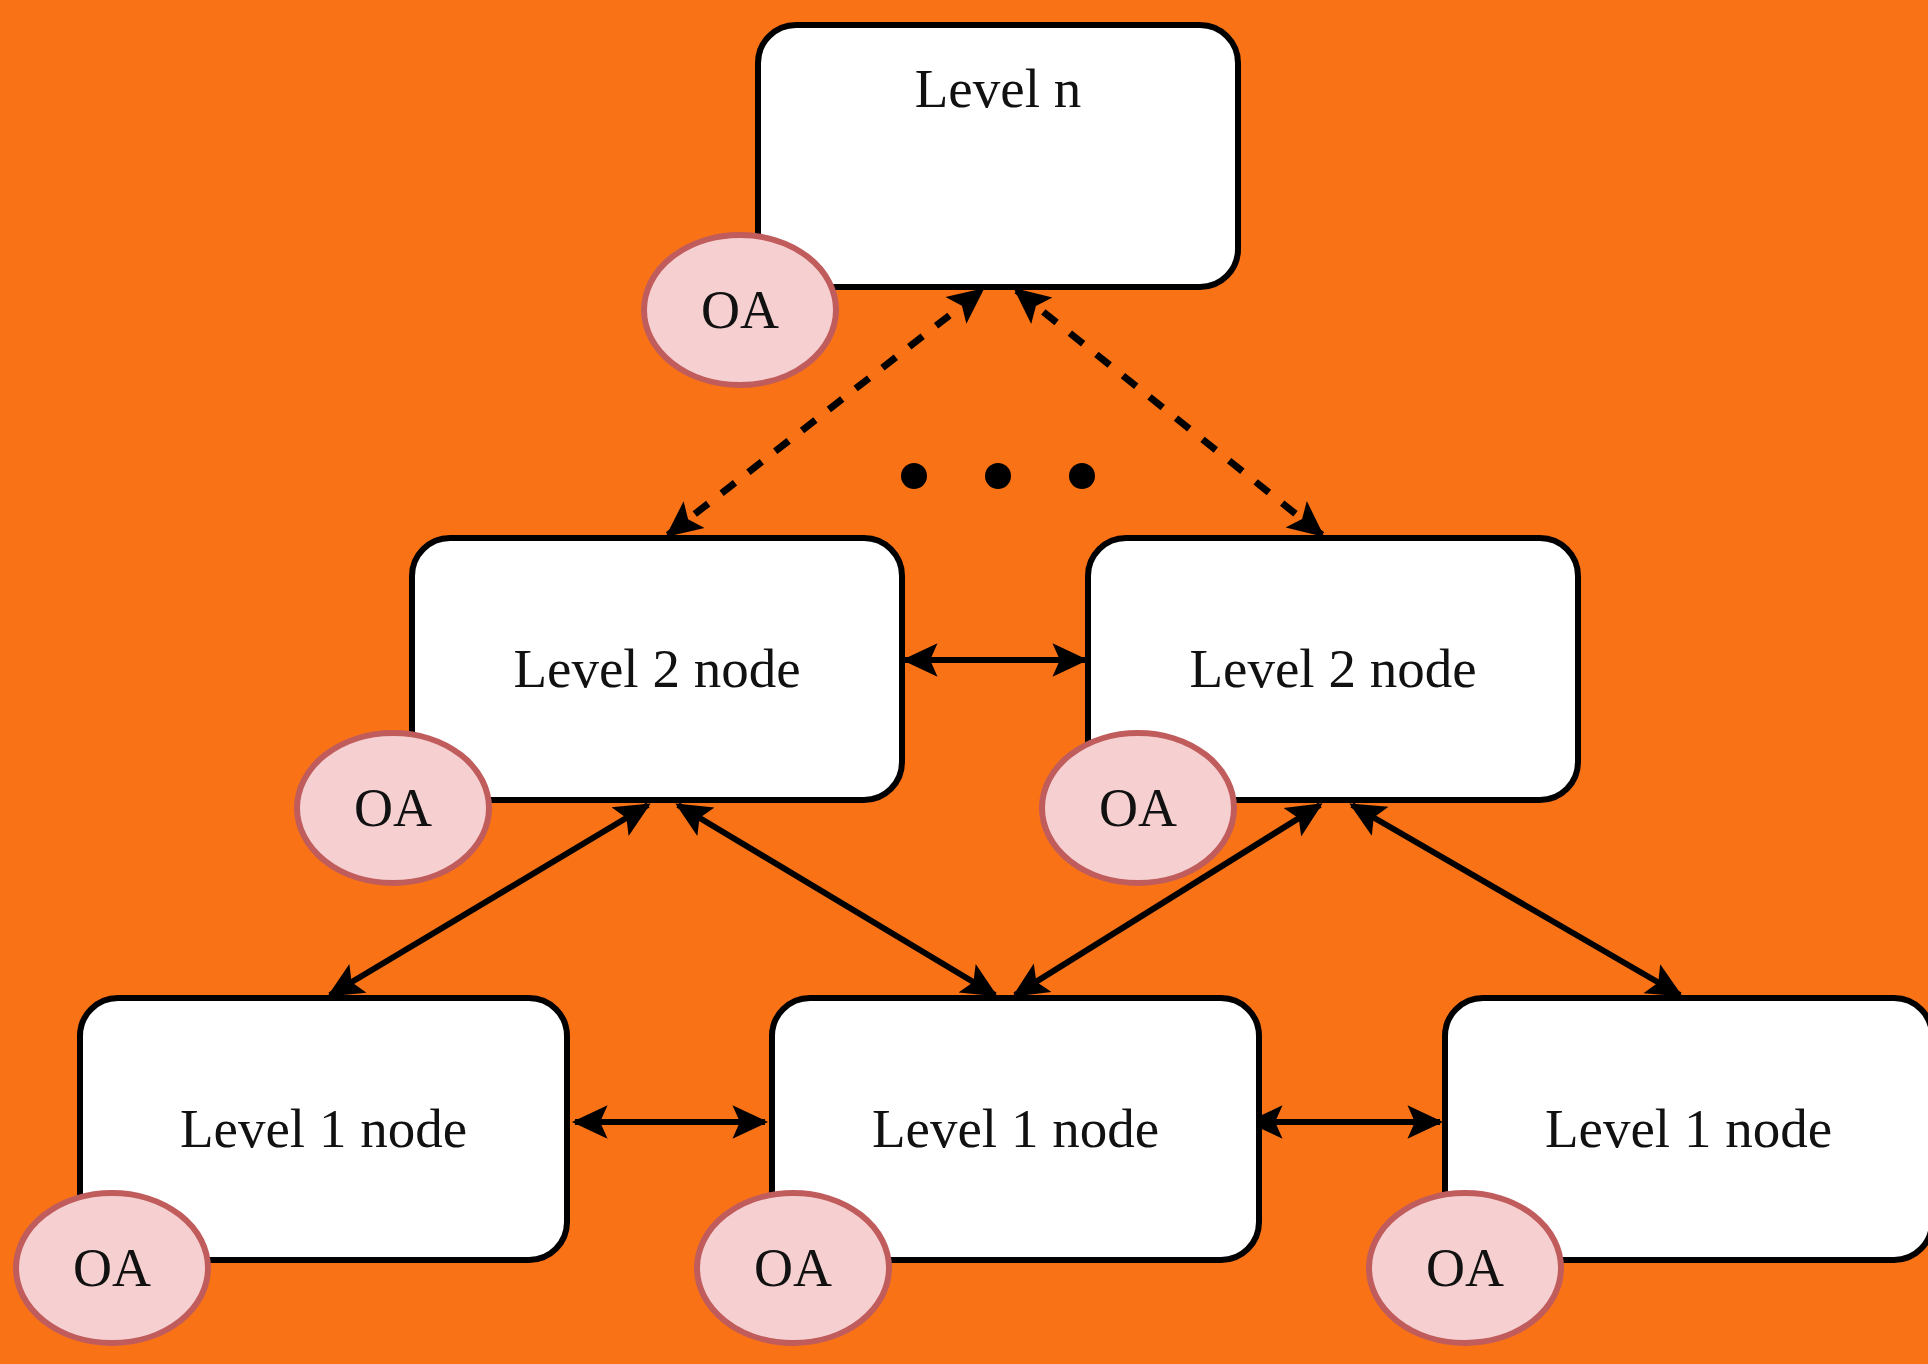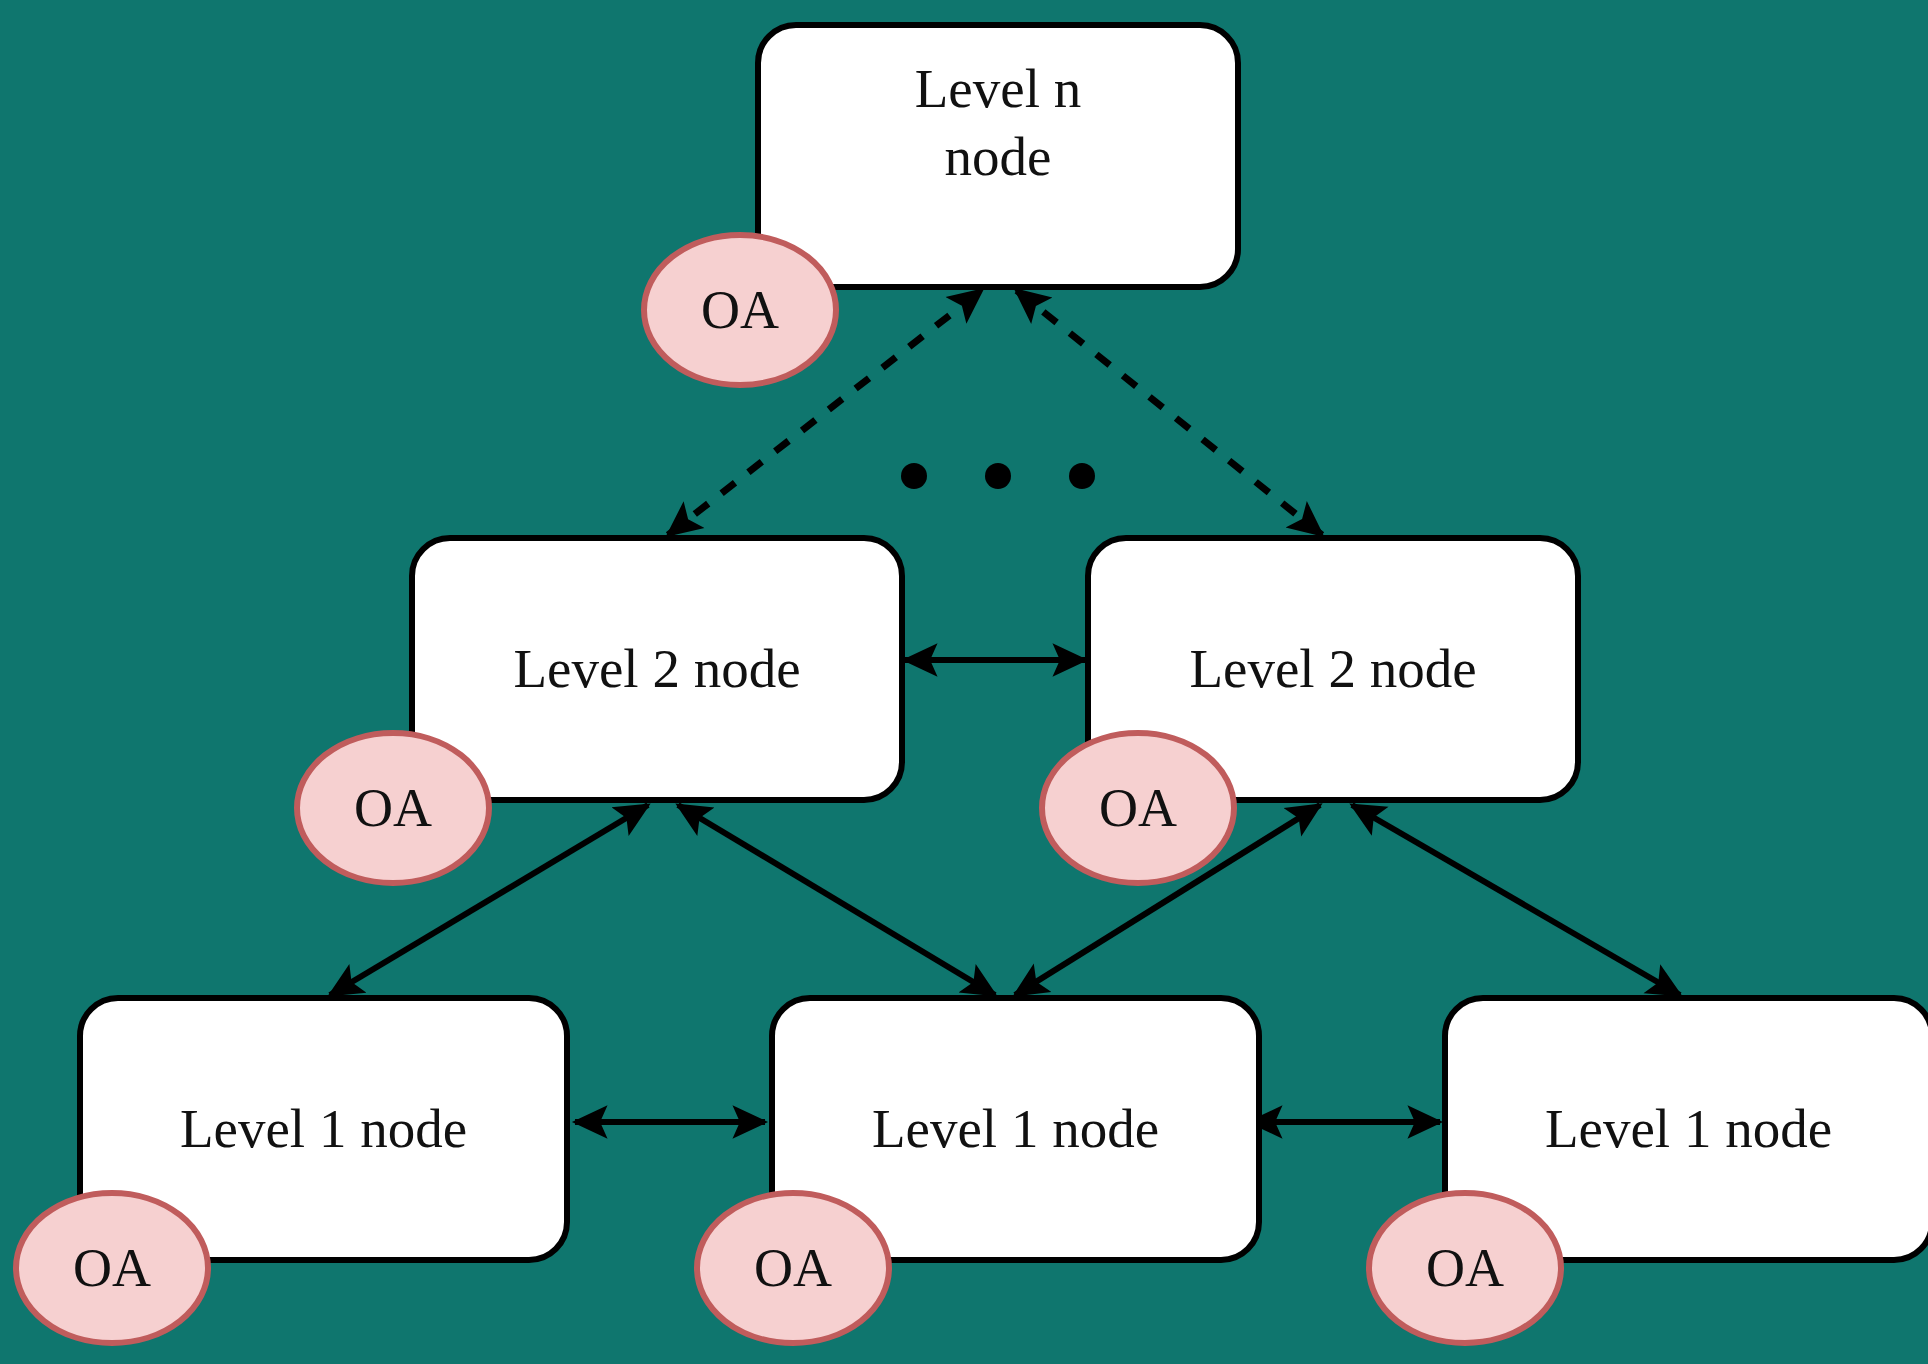--- a/index.html
+++ b/index.html
@@ -56,21 +56,21 @@
     stroke-dasharray: 17 17;
     fill: none;
   }
   .ellipsis-dot {
     fill: #000000;
   }
 </style>
 </head>
 <body>
 
-<div id="diagram-root" style="background: #0f766e;">
+<div id="diagram-root" style="background: #f97316;">
 
   <svg id="diagram-svg" viewBox="0 0 1928 1364" xmlns="http://www.w3.org/2000/svg">
 
     <defs>
       <marker id="arrow-solid" viewBox="0 0 12 12" refX="10.5" refY="6" markerWidth="6.2" markerHeight="6.2" orient="auto-start-reverse" markerUnits="strokeWidth">
         <path d="M 0 0.6 L 11.5 6 L 0 11.4 L 2.4 6 Z" fill="#000000"></path>
       </marker>
       <marker id="arrow-dashed" viewBox="0 0 12 12" refX="10.5" refY="6" markerWidth="5.4" markerHeight="5.4" orient="auto-start-reverse" markerUnits="strokeWidth">
         <path d="M 0 0.6 L 11.5 6 L 0 11.4 L 2.4 6 Z" fill="#000000"></path>
       </marker>
@@ -143,21 +143,20 @@
     </g>
     <g>
       <ellipse class="oa-ellipse" cx="1465" cy="1268" rx="96" ry="75" fill="#f6d0d0" stroke="#c05c5c"></ellipse>
     </g>
 
   </svg>
 
   <div class="txt" style="position:absolute; left:758px; top:55px; width:480px; text-align:center;
               font-size:55px; line-height:68px; color:#111;">
     <div>Level n</div>
-    <div>node</div>
   </div>
 
   <div class="txt" style="position:absolute; left:644px; top:278px; width:192px; text-align:center;
               font-size:54px; line-height:64px; color:#111;">OA</div>
 
   <div class="txt" style="position:absolute; left:412px; top:636px; width:490px; text-align:center;
               font-size:55px; line-height:66px; color:#111;">Level 2 node</div>
   <div class="txt" style="position:absolute; left:1088px; top:636px; width:490px; text-align:center;
               font-size:55px; line-height:66px; color:#111;">Level 2 node</div>
 

